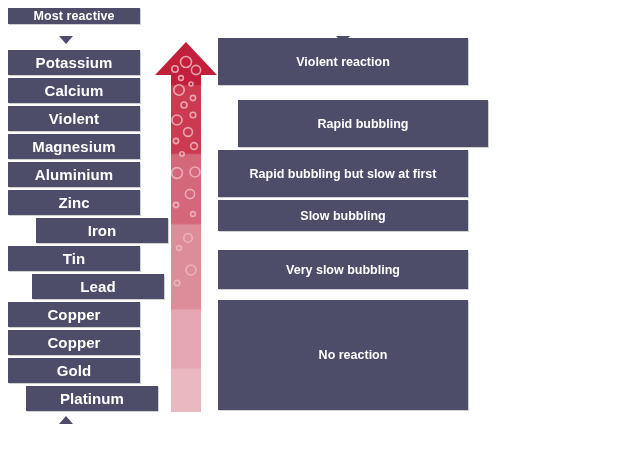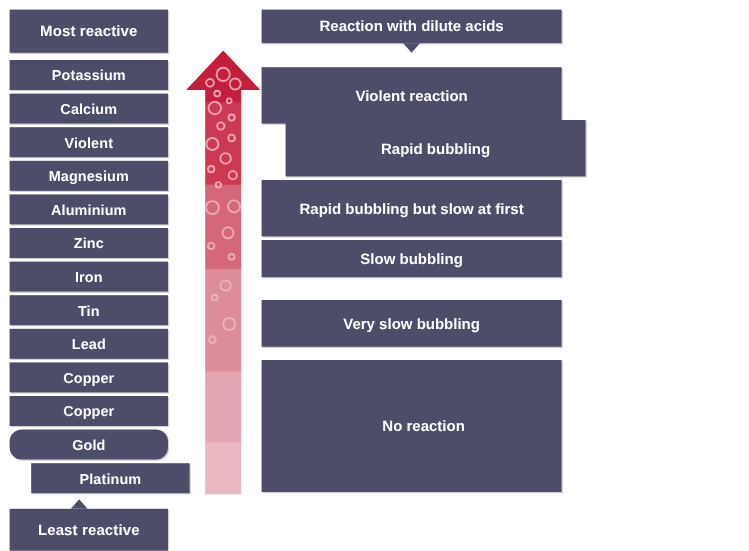--- a/index.html
+++ b/index.html
@@ -31,21 +31,21 @@
     justify-content: center;
     text-align: center;
     box-sizing: border-box;
     box-shadow: 1px 1px 0 rgba(0,0,0,0.18);
   }
 
   
   .cap-box {
     left: 8px;
     width: 132px;
-    height: 36px;
+    height: 16px;
     font-size: 12.5px;
     letter-spacing: .1px;
   }
   #most-reactive-box { top: 8px; }
   #least-reactive-box { top: 424px; }
 
   .notch {
     position: absolute;
     left: 66px;
     width: 0;
@@ -62,21 +62,21 @@
     top: 416px;
     border-left: 7px solid transparent;
     border-right: 7px solid transparent;
     border-bottom: 8px solid #4d4d69;
   }
 
   .element-box {
     left: 8px;
     width: 132px;
     height: 25px;
-    font-size: 12px;
+    font-size: 15px;
     letter-spacing: .1px;
   }
 
   
   #reactivity-arrow {
     position: absolute;
     left: 155px;
     top: 42px;
     width: 62px;
     height: 370px;
@@ -115,31 +115,30 @@
   <div class="box cap-box" id="most-reactive-box">Most reactive</div>
   <div class="notch" id="most-reactive-notch"></div>
 
   <div id="element-list">
       <div class="box element-box" style="top: 50px;">Potassium</div>
       <div class="box element-box" style="top: 78px;">Calcium</div>
       <div class="box element-box" style="top: 106px;">Violent</div>
       <div class="box element-box" style="top: 134px;">Magnesium</div>
       <div class="box element-box" style="top: 162px;">Aluminium</div>
       <div class="box element-box" style="top: 190px;">Zinc</div>
-      <div class="box element-box" style="top: 218px;">Iron</div>
+      <div class="box element-box" style="top: 218px; margin-left: 28px;">Iron</div>
       <div class="box element-box" style="top: 246px;">Tin</div>
-      <div class="box element-box" style="top: 274px;">Lead</div>
+      <div class="box element-box" style="top: 274px; margin-left: 24px;">Lead</div>
       <div class="box element-box" style="top: 302px;">Copper</div>
       <div class="box element-box" style="top: 330px;">Copper</div>
-      <div class="box element-box" style="top: 358px; border-radius: 10px;">Gold</div>
+      <div class="box element-box" style="top: 358px;">Gold</div>
       <div class="box element-box" style="top: 386px; margin-left: 18px;">Platinum</div>
     </div>
 
   <div class="notch" id="least-reactive-notch"></div>
-  <div class="box cap-box" id="least-reactive-box">Least reactive</div>
 
   <svg id="reactivity-arrow" viewBox="0 0 62 370" preserveAspectRatio="none">
     <defs>
       <linearGradient id="arrowGrad" x1="0" y1="0" x2="0" y2="1">
         <stop offset="0.00" stop-color="#c2203a"></stop>
         <stop offset="0.115" stop-color="#c2203a"></stop>
         <stop offset="0.118" stop-color="#cb3a50"></stop>
         <stop offset="0.30" stop-color="#cb3a50"></stop>
         <stop offset="0.305" stop-color="#d4677a"></stop>
         <stop offset="0.49" stop-color="#d4677a"></stop>
@@ -180,25 +179,24 @@
       <circle cx="21" cy="163" r="2.6"></circle>
       <circle cx="38" cy="172" r="2.4"></circle>
 
       <circle cx="33" cy="196" r="4.2"></circle>
       <circle cx="24" cy="206" r="2.4"></circle>
       <circle cx="36" cy="228" r="5.0"></circle>
       <circle cx="22" cy="241" r="2.8"></circle>
     </g>
   </svg>
 
-  <div class="box rx-header">Reaction with dilute acids</div>
   <div id="rx-header-notch"></div>
 
   <div id="reaction-list">
-      <div class="box rx-box" style="top: 56px; height: 47px;">Violent reaction</div>
+      <div class="box rx-box" style="top: 38px; height: 47px;">Violent reaction</div>
       <div class="box rx-box" style="top: 100px; height: 47px; margin-left: 20px;">Rapid bubbling</div>
       <div class="box rx-box" style="top: 150px; height: 47px; text-align: right;">Rapid bubbling but slow at first</div>
       <div class="box rx-box" style="top: 200px; height: 31px;">Slow bubbling</div>
       <div class="box rx-box" style="top: 250px; height: 39px;">Very slow bubbling</div>
       <div class="box rx-box" style="top: 300px; height: 110px; padding-left: 20px;">No reaction</div>
     </div>
 
 </div>
 
 </body></html>

